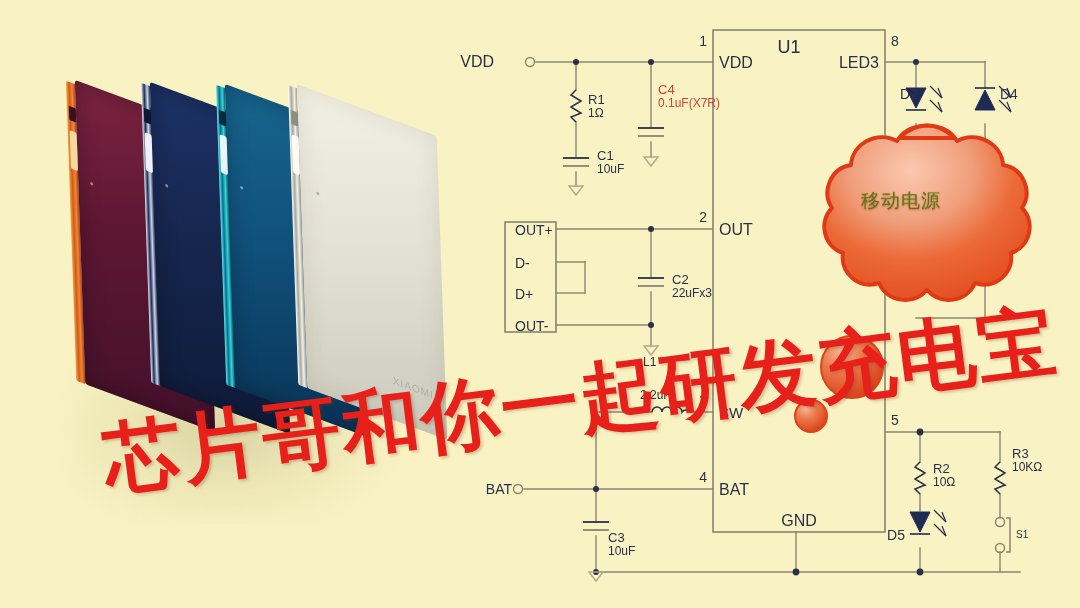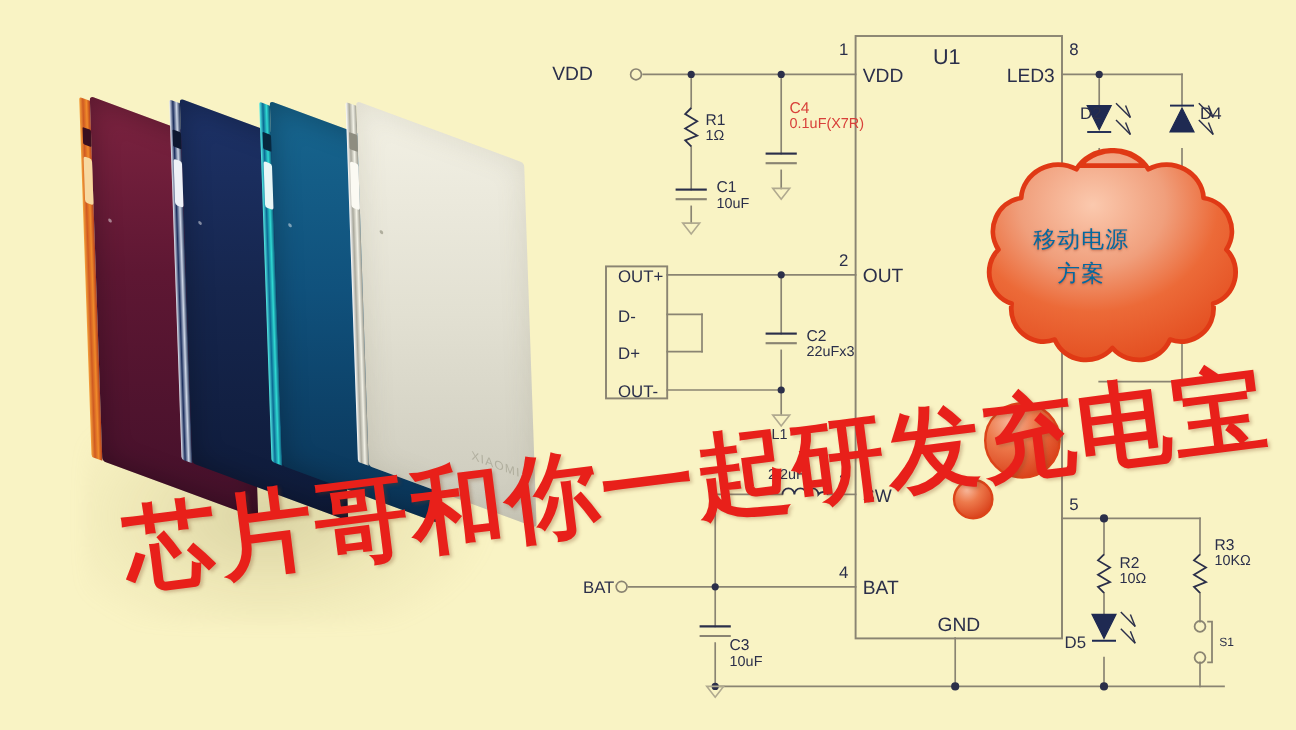--- a/index.html
+++ b/index.html
@@ -24,21 +24,21 @@
   .port{position:absolute;border-radius:2px;}
   .dot{position:absolute;width:3px;height:3px;border-radius:50%;background:rgba(255,255,255,.45);}
 
   
   #schem{position:absolute;left:0;top:0;width:1080px;height:608px;}
 
   
   .cloudwrap{position:absolute;left:806px;top:134px;width:190px;height:200px;}
   .cloudtext{
     position:absolute;left:0;top:52px;width:190px;
-    text-align:center;color:#0369a1;
+    text-align:center;color:#4d7c0f;
     font-family:"DejaVu Sans","Liberation Sans",sans-serif;
     font-size:19px;line-height:28px;font-weight:500;
     letter-spacing:1px;
     text-shadow:0 1px 2px rgba(150,40,10,.55);
     pointer-events:none;
   }
 
   
   .title{
     position:absolute;left:104px;top:418px;
@@ -342,19 +342,18 @@
       <circle cx="852" cy="367" r="31" fill="url(#bubgrad)" stroke="#dc4419" stroke-width="2"></circle>
     </g>
     <g>
       <circle cx="811" cy="416" r="16" fill="url(#bubgrad)" stroke="#dc4419" stroke-width="2"></circle>
     </g>
   </svg>
 
   <div class="cloudwrap">
     <div class="cloudtext">
       <div>移动电源</div>
-      <div>方案</div>
     </div>
   </div>
 
   <div class="title">芯片哥和你一起研发充电宝</div>
 
 </div>
 
 </body></html>

